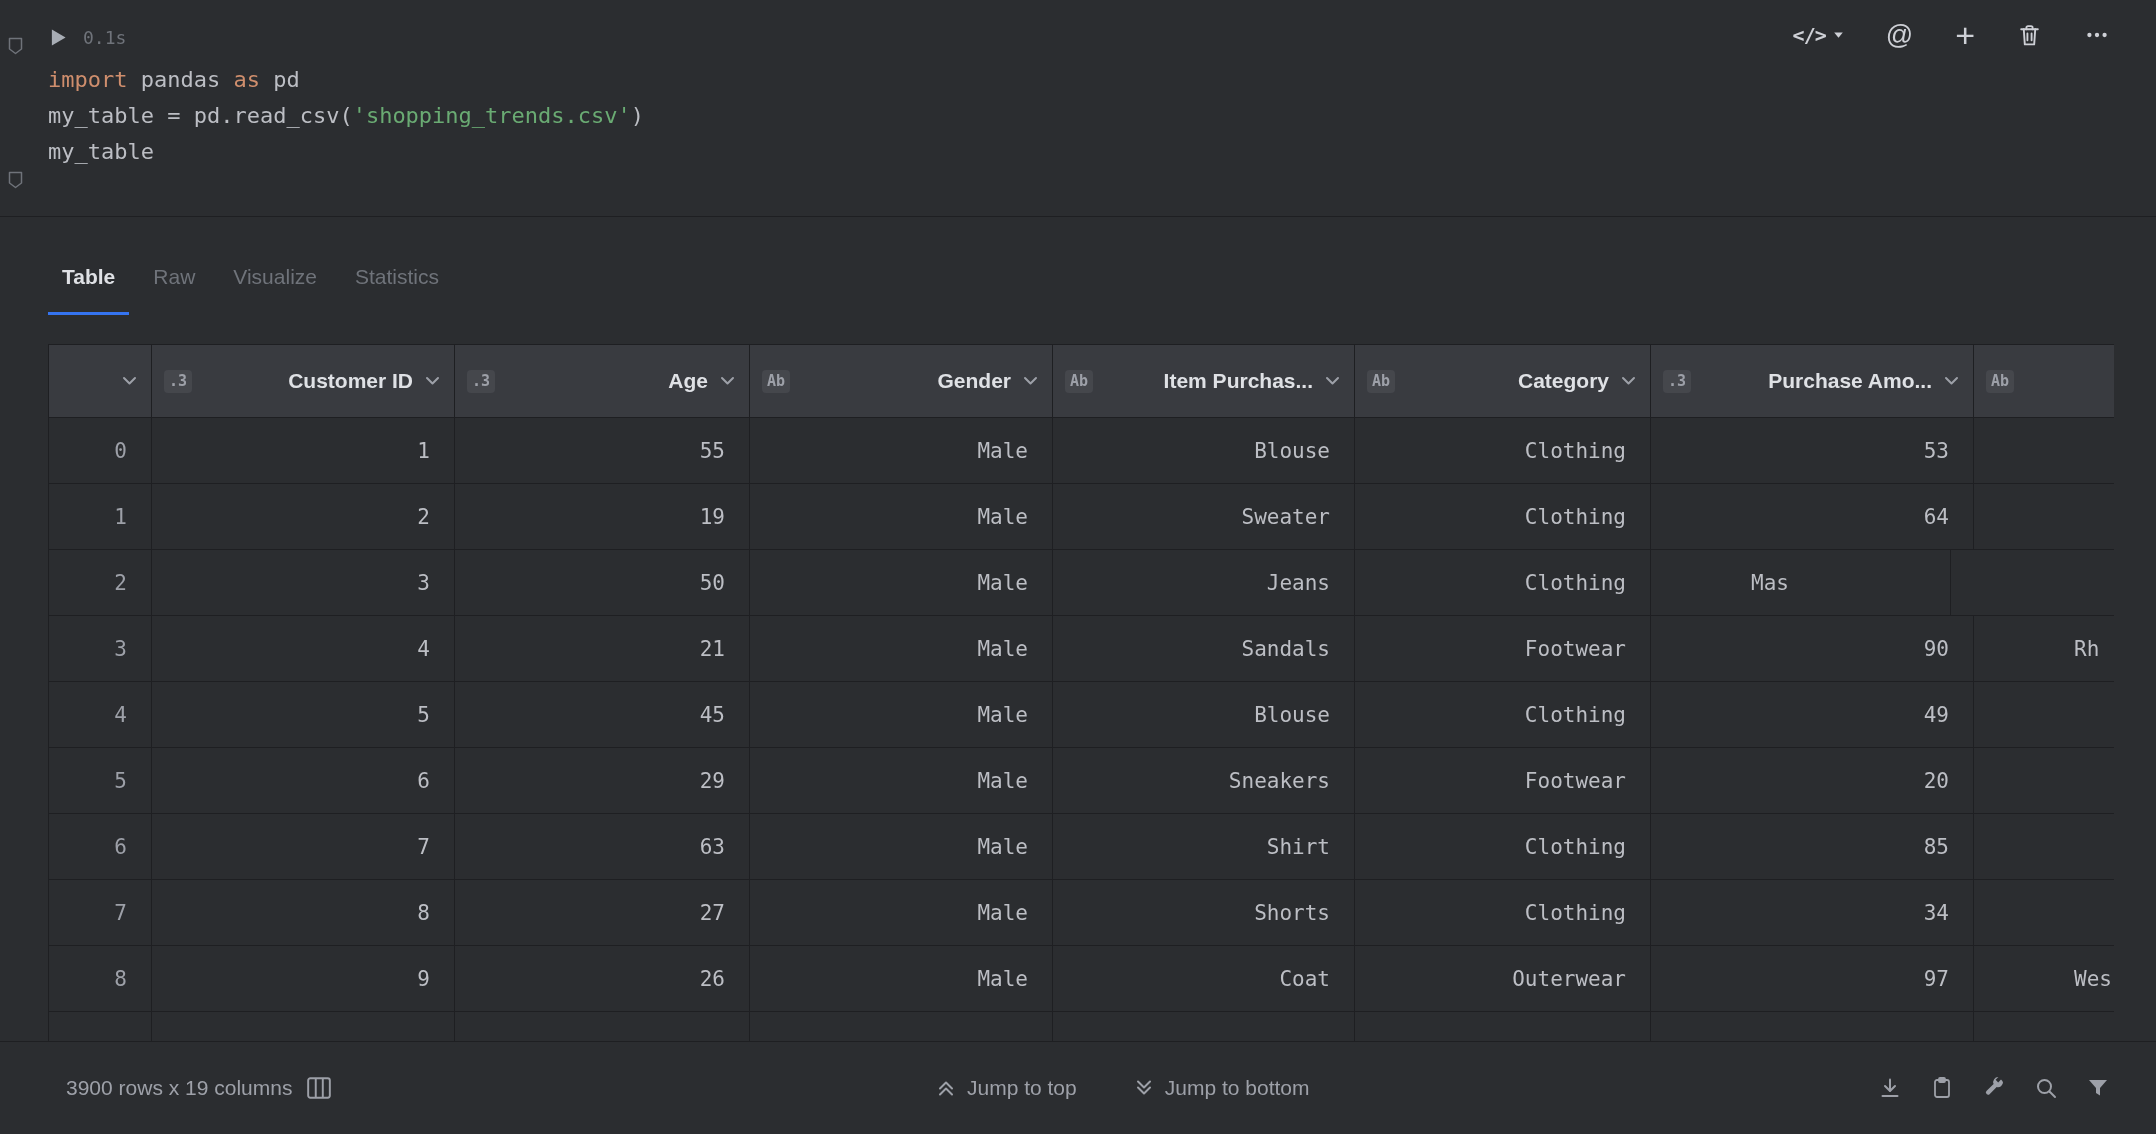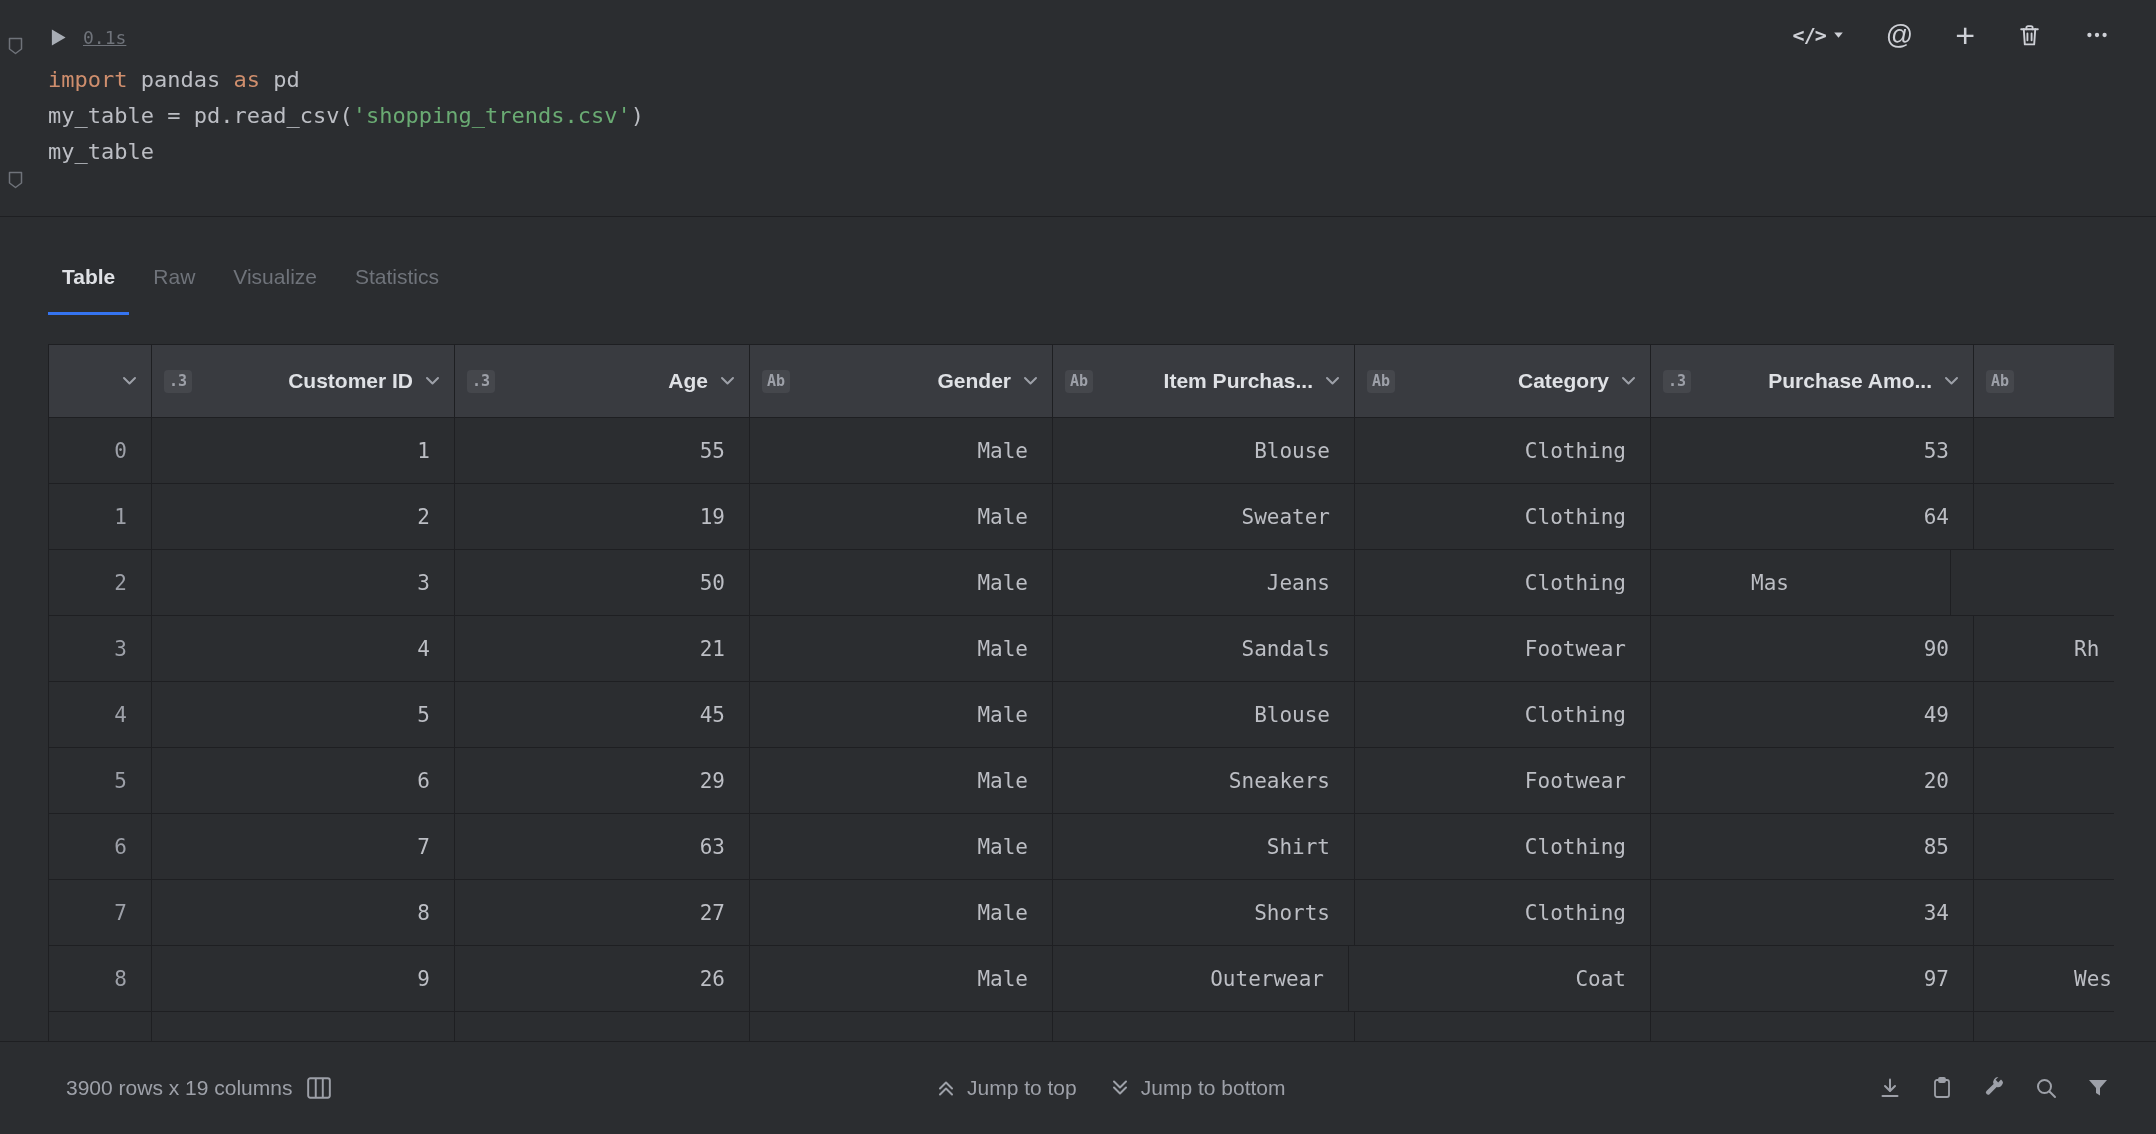--- a/index.html
+++ b/index.html
@@ -15,21 +15,21 @@
     font-family:"Liberation Sans",sans-serif;
     -webkit-font-smoothing:antialiased;
   }
   
   .gutter-icon{position:absolute;left:7px;color:var(--dim);}
   .gutter-icon.g1{top:36px;}
   .gutter-icon.g2{top:170px;}
   
   .run-row{position:absolute;left:50px;top:27px;display:flex;align-items:center;gap:16px;}
   .play{color:#a8adb5;display:flex;align-items:center;cursor:pointer;}
-  .exec-time{font-family:"DejaVu Sans Mono",monospace;font-size:18px;color:var(--dim);text-decoration:underline;}
+  .exec-time{font-family:"DejaVu Sans Mono",monospace;font-size:18px;color:var(--dim);}
   
   .cell-actions{position:absolute;top:22px;right:46px;display:flex;align-items:center;gap:42px;color:var(--icon);}
   .cell-actions .act{display:flex;align-items:center;gap:7px;cursor:pointer;}
   .code-glyph{font-family:"DejaVu Sans Mono",monospace;font-size:20px;font-weight:bold;letter-spacing:-1px;}
   .at-glyph{font-size:27px;line-height:26px;}
   .plus-glyph{font-size:34px;font-weight:300;line-height:26px;}
   
   .code{position:absolute;left:48px;top:62px;font-family:"DejaVu Sans Mono",monospace;
         font-size:22px;line-height:36px;color:var(--text);white-space:pre;cursor:text;}
   .tok-keyword{color:var(--keyword);}
@@ -56,21 +56,21 @@
   .tr.sliver{height:30px;border-bottom:none;}
   .td{display:flex;align-items:center;justify-content:flex-end;padding-right:24px;
       border-right:1px solid var(--border);font-family:"DejaVu Sans Mono",monospace;
       font-size:21px;color:var(--text);white-space:nowrap;overflow:hidden;cursor:default;}
   .td.index{color:var(--muted);}
   .td.partial{justify-content:flex-start;padding-left:100px;padding-right:0;}
   
   .footer{position:absolute;left:0;right:0;top:1041px;bottom:0;border-top:1px solid var(--border);
           display:flex;align-items:center;color:var(--muted);font-size:21px;}
   .footer .left{display:flex;align-items:center;gap:14px;margin-left:66px;}
-  .jumps{position:absolute;left:935px;display:flex;align-items:center;gap:32px;}
+  .jumps{position:absolute;left:935px;display:flex;align-items:center;gap:56px;}
   .jump{display:flex;align-items:center;gap:10px;cursor:pointer;}
   .footer .right{position:absolute;right:46px;display:flex;align-items:center;gap:28px;}
   .footer .right .fico{display:flex;align-items:center;cursor:pointer;color:var(--muted);}
 </style>
 </head>
 <body>
 
 <div>
 
   <span class="gutter-icon g1">
@@ -267,22 +267,22 @@
           <div class="td" style="width: 302px;">Shorts</div>
           <div class="td" style="width: 296px;">Clothing</div>
           <div class="td" style="width: 323px;">34</div>
           <div class="td partial" style="width: 300px;"></div>
         </div>
         <div class="tr">
           <div class="td index" style="width: 103px;">8</div>
           <div class="td" style="width: 303px;">9</div>
           <div class="td" style="width: 295px;">26</div>
           <div class="td" style="width: 303px;">Male</div>
+          <div class="td" style="width: 302px;">Coat</div>
           <div class="td" style="width: 296px;">Outerwear</div>
-          <div class="td" style="width: 302px;">Coat</div>
           <div class="td" style="width: 323px;">97</div>
           <div class="td partial" style="width: 300px;">Wes</div>
         </div>
         <div class="tr sliver">
           <div class="td" style="width: 103px;"></div>
           <div class="td" style="width: 303px;"></div>
           <div class="td" style="width: 295px;"></div>
           <div class="td" style="width: 303px;"></div>
           <div class="td" style="width: 302px;"></div>
           <div class="td" style="width: 296px;"></div>

